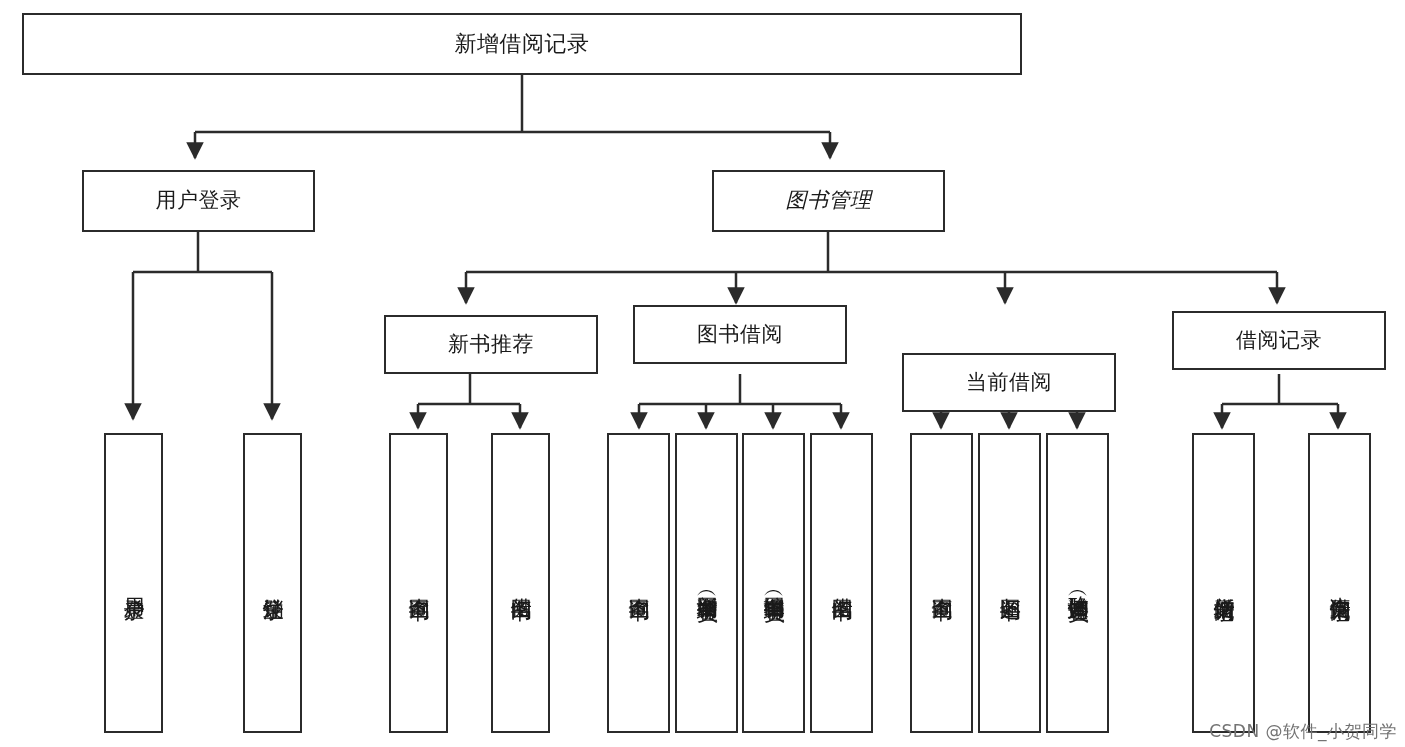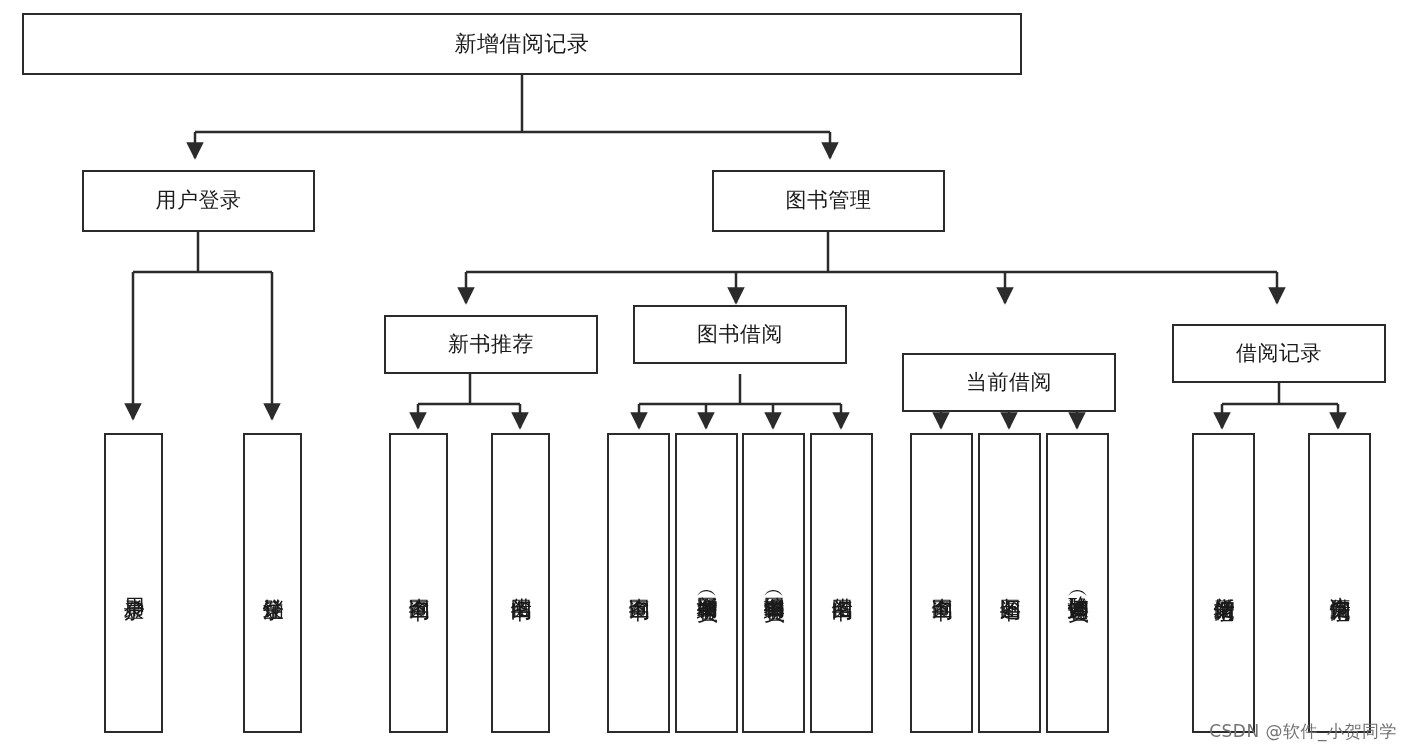--- a/index.html
+++ b/index.html
@@ -127,37 +127,37 @@
   </svg>
 
   <div class="node h title" style="left:22px; top:13px; width:1000px; height:62px;">
     <span class="label">新增借阅记录</span>
   </div>
 
   <div class="node h" style="left:82px; top:170px; width:233px; height:62px;">
     <span class="label">用户登录</span>
   </div>
 
-  <div class="node h" style="left:712px; top:170px; width:233px; height:62px;">
+  <div class="node h" style="left:712px; top:170px; width:233px; height:62px;font-style:italic;">
     <span class="label">图书管理</span>
   </div>
 
   <div class="node h" style="left:384px; top:315px; width:214px; height:59px;">
     <span class="label">新书推荐</span>
   </div>
 
   <div class="node h" style="left:633px; top:305px; width:214px; height:59px;">
     <span class="label">图书借阅</span>
   </div>
 
   <div class="node h" style="left:902px; top:315px; width:214px; height:59px;margin-top:38px;">
     <span class="label">当前借阅</span>
   </div>
 
-  <div class="node h" style="left:1172px; top:324px; width:214px; height:59px;">
+  <div class="node h" style="left:1172px; top:311px; width:214px; height:59px;">
     <span class="label">借阅记录</span>
   </div>
 
   <div class="node v" style="left:104px; top:433px; width:59px; height:300px;">
     <span class="label">用户登录</span>
   </div>
 
   <div class="node v" style="left:243px; top:433px; width:59px; height:300px;">
     <span class="label">注销登录</span>
   </div>

